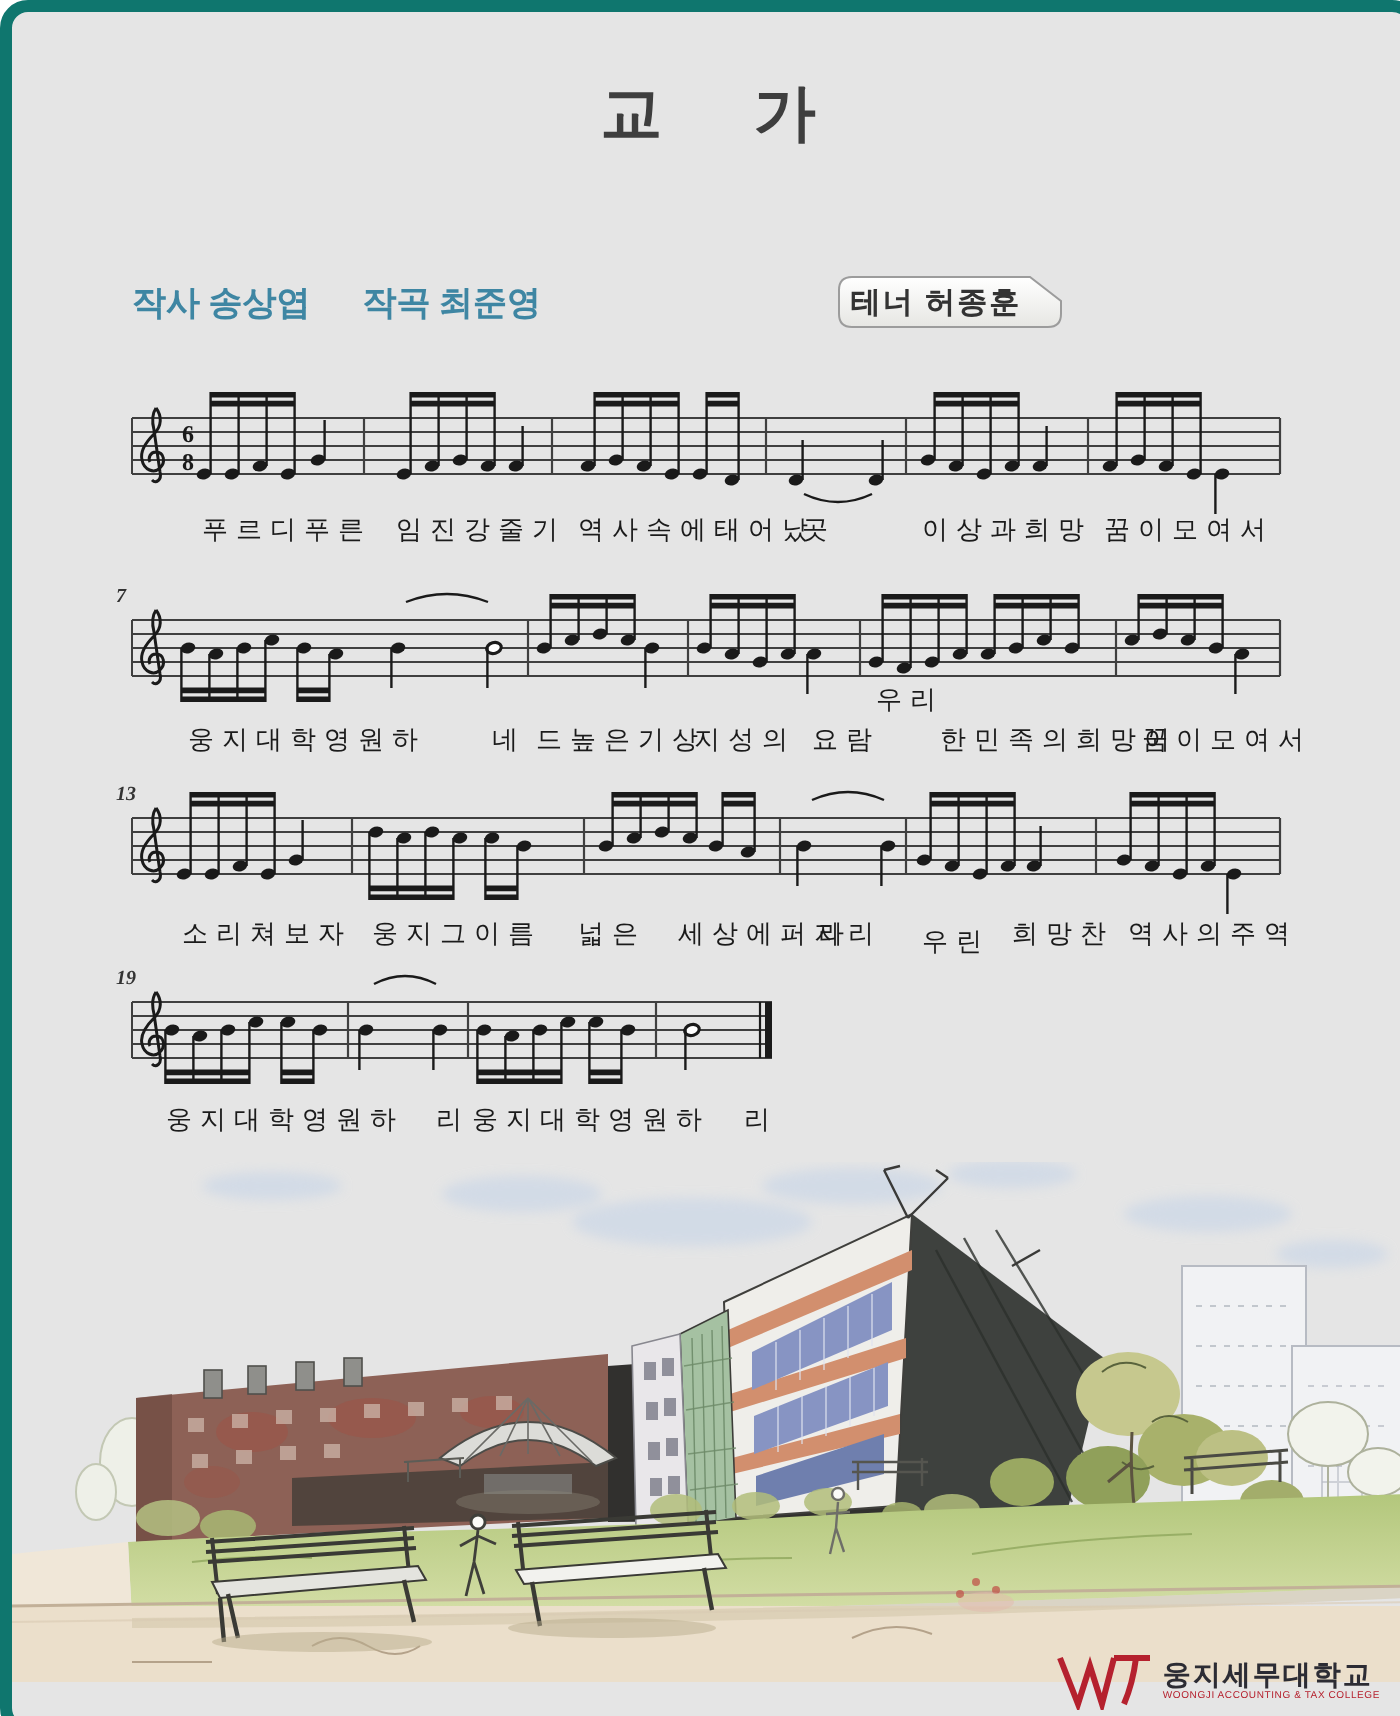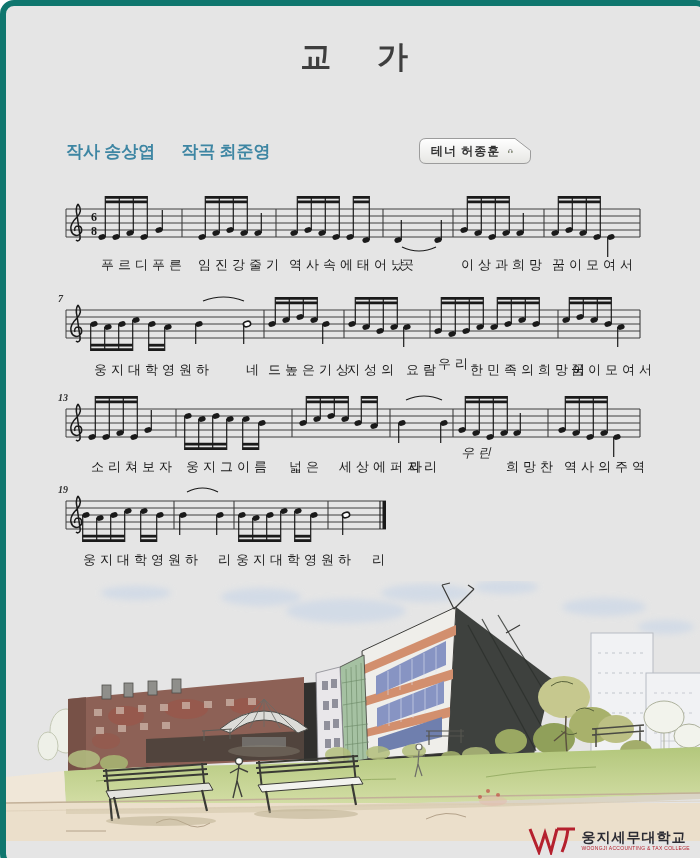--- a/index.html
+++ b/index.html
@@ -8,21 +8,21 @@
   .page-title{position:absolute;left:0;top:30px;width:100%;text-align:center;margin:0;
         font-family:"Liberation Serif",serif;font-weight:600;font-size:31px;color:#3e3e3e;
         letter-spacing:2px;word-spacing:34px;}
   .credits{position:absolute;left:60px;top:134px;font-family:"Liberation Serif",serif;
         font-weight:bold;font-size:17px;color:#3e86a3;white-space:nowrap;}
   .credits .sep{display:inline-block;width:26px;}
   .audio-btn{position:absolute;top:132px;height:26px;cursor:pointer;}
   .audio-btn .bg{position:absolute;left:0;top:0;width:100%;height:100%;}
   .audio-btn .inner{position:relative;height:26px;display:flex;align-items:center;
         justify-content:center;gap:8px;padding:0 18px 0 12px;}
-  .audio-btn .lbl{font-size:12px;font-weight:bold;color:#333;letter-spacing:1px;white-space:nowrap;}
+  .audio-btn .lbl{font-size:15px;font-weight:bold;color:#333;letter-spacing:1px;white-space:nowrap;}
   #score-svg{position:absolute;left:0;top:0;width:700px;height:580px;}
   .lyric{position:absolute;font-size:13px;letter-spacing:4px;color:#1b1b1b;white-space:nowrap;}
   .mnum{position:absolute;font-family:"Liberation Serif",serif;font-style:italic;
         font-weight:bold;font-size:10px;color:#333;}
   #illus{position:absolute;left:0;top:575px;width:700px;height:260px;}
   .logo{position:absolute;right:14px;bottom:7px;display:flex;align-items:center;gap:5px;z-index:5;}
   .logo-name{font-size:14px;font-weight:bold;color:#2c2c34;letter-spacing:1px;line-height:15px;}
   .logo-sub{font-size:5px;color:#b5212e;letter-spacing:0.3px;line-height:6px;}
 </style>
 </head>
@@ -394,29 +394,29 @@
       <div class="lyric" style="left: 192px; top: 250px;">임진강줄기</div>
       <div class="lyric" style="left: 283px; top: 250px;">역사속에태어났</div>
       <div class="lyric" style="left: 395px; top: 250px;">곳</div>
       <div class="lyric" style="left: 455px; top: 250px;">이상과희망</div>
       <div class="lyric" style="left: 546px; top: 250px;">꿈이모여서</div>
       <div class="lyric" style="left: 88px; top: 355px;">웅지대학영원하</div>
       <div class="lyric" style="left: 240px; top: 355px;">네</div>
       <div class="lyric" style="left: 262px; top: 355px;">드높은기상</div>
       <div class="lyric" style="left: 341px; top: 355px;">지성의</div>
       <div class="lyric" style="left: 400px; top: 355px;">요람</div>
-      <div class="lyric" style="left: 432px; top: 349px;">우리</div>
+      <div class="lyric" style="left: 432px; top: 335px;">우리</div>
       <div class="lyric" style="left: 464px; top: 355px;">한민족의희망이</div>
       <div class="lyric" style="left: 565px; top: 355px;">꿈이모여서</div>
       <div class="lyric" style="left: 85px; top: 452px;">소리쳐보자</div>
       <div class="lyric" style="left: 180px; top: 452px;">웅지그이름</div>
       <div class="lyric" style="left: 283px; top: 452px;">넓은</div>
       <div class="lyric" style="left: 333px; top: 452px;">세상에퍼지리</div>
       <div class="lyric" style="left: 403px; top: 452px;">라</div>
-      <div class="lyric" style="left: 455px; top: 438px; font-style: italic;">우린</div>
+      <div class="lyric" style="left: 455px; top: 456px;">우린</div>
       <div class="lyric" style="left: 500px; top: 452px;">희망찬</div>
       <div class="lyric" style="left: 558px; top: 452px;">역사의주역</div>
       <div class="lyric" style="left: 77px; top: 545px;">웅지대학영원하</div>
       <div class="lyric" style="left: 212px; top: 545px;">리</div>
       <div class="lyric" style="left: 230px; top: 545px;">웅지대학영원하</div>
       <div class="lyric" style="left: 366px; top: 545px;">리</div>
     </div>
 
   <svg id="illus" viewBox="0 0 700 260">
     <g filter="url(#soft)" fill="#c9d6e7" opacity="0.65">

